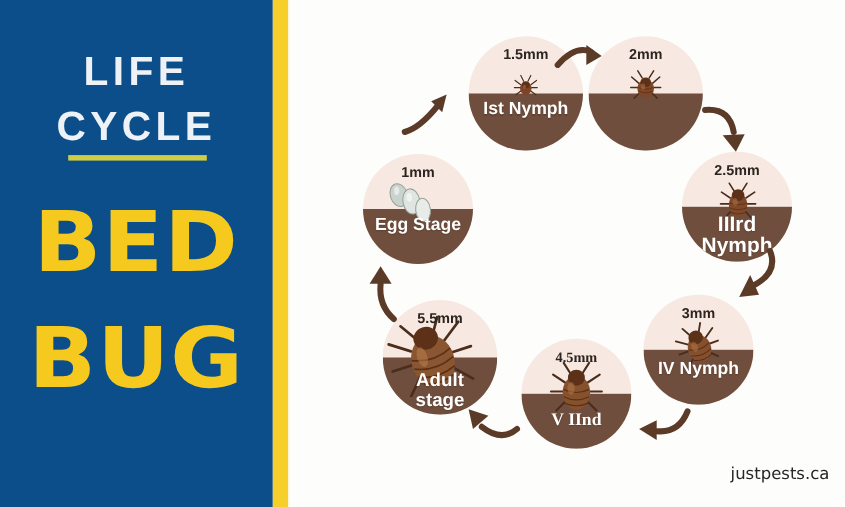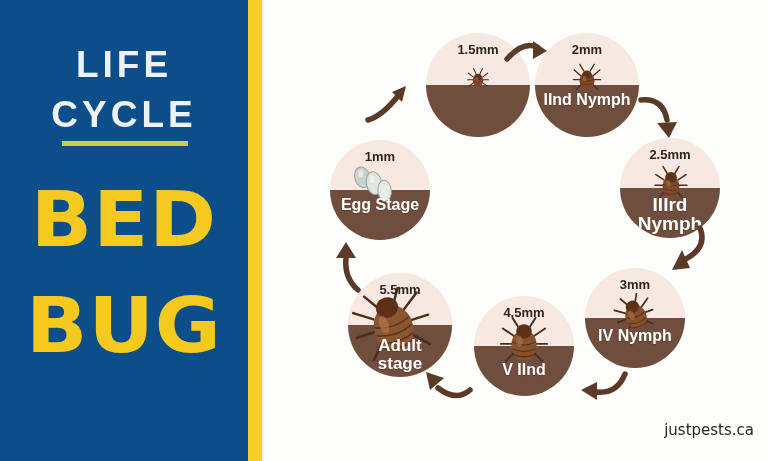--- a/index.html
+++ b/index.html
@@ -43,21 +43,21 @@
   .node.overflow{overflow:visible;}
   .node.overflow .clip{position:absolute;left:0;top:0;width:100%;height:100%;
         border-radius:50%;overflow:hidden;}
 
   
   #n-egg   {left:330px;top:140px;width:100px;height:100px;}
   #n-first {left:426px;top:33px; width:104px;height:104px;}
   #n-second{left:535px;top:33px; width:104px;height:104px;}
   #n-third {left:620px;top:138px;width:100px;height:100px;}
   #n-fourth{left:585px;top:268px;width:100px;height:100px;}
-  #n-fifth {left:474px;top:296px;width:100px;height:100px;}
+  #n-fifth {left:474px;top:308px;width:100px;height:100px;font-family:Liberation Serif, serif;}
   #n-adult {left:348px;top:273px;width:104px;height:104px;}
 
   #n-egg   .cap{top:57%;}
   #n-first .cap{top:57%;}
   #n-second .cap{top:57%;}
   #n-third .cap{top:57%;font-size:19px;}
   #n-fourth .cap{top:60%;}
   #n-fifth .cap{top:66%;}
   #n-adult .cap{top:62%;font-size:17px;}
 
@@ -109,20 +109,21 @@
         <path d="M27 17 L35 11"></path>
           <path d="M27 21 L36 21"></path>
           <path d="M26 25 L34 31"></path>
         <path d="M17 12 L13 4"></path>
           <path d="M23 12 L27 4"></path>
       </g>
       <ellipse cx="20" cy="22" rx="8" ry="9" fill="#7b4526"></ellipse>
       <ellipse cx="20" cy="17" rx="5.5" ry="5" fill="#5e3219"></ellipse>
       <ellipse cx="18" cy="20" rx="2.5" ry="3" fill="#9c6037" opacity=".7"></ellipse>
     </svg>
+    <div class="cap">Ist Nymph</div>
   </div>
 
   <div class="node" id="n-second">
     <div class="lower"></div>
     <div class="mm">2mm</div>
     <svg class="bug" viewBox="0 0 40 40" width="32" height="32" style="left:36px;top:29px;">
       <g stroke="#4a2d1c" stroke-width="1.7" fill="none" stroke-linecap="round">
         <path d="M12 17 L4 10"></path>
           <path d="M12 22 L3 22"></path>
           <path d="M14 27 L7 34"></path>
@@ -131,21 +132,20 @@
           <path d="M26 27 L33 34"></path>
         <path d="M16 11 L11 3"></path>
           <path d="M24 11 L29 3"></path>
       </g>
       <ellipse cx="20" cy="23" rx="9.5" ry="10" fill="#7e4726"></ellipse>
       <ellipse cx="20" cy="16" rx="6" ry="5.5" fill="#5c3118"></ellipse>
       <path d="M12 22 Q20 26 28 22" stroke="#5c3118" stroke-width="1" fill="none"></path>
       <path d="M12 26 Q20 30 28 26" stroke="#5c3118" stroke-width="1" fill="none"></path>
       <ellipse cx="17" cy="21" rx="2.5" ry="3.5" fill="#a3673c" opacity=".65"></ellipse>
     </svg>
-    <div class="cap">IInd Nymph</div>
   </div>
 
   <div class="node" id="n-third">
     <div class="lower"></div>
     <div class="mm">2.5mm</div>
     <svg class="bug" viewBox="0 0 40 44" width="36" height="39" style="left:33px;top:26px;">
       <g stroke="#4a2d1c" stroke-width="1.7" fill="none" stroke-linecap="round">
         <path d="M12 18 L3 12"></path>
           <path d="M12 24 L2 24"></path>
           <path d="M14 30 L7 38"></path>

